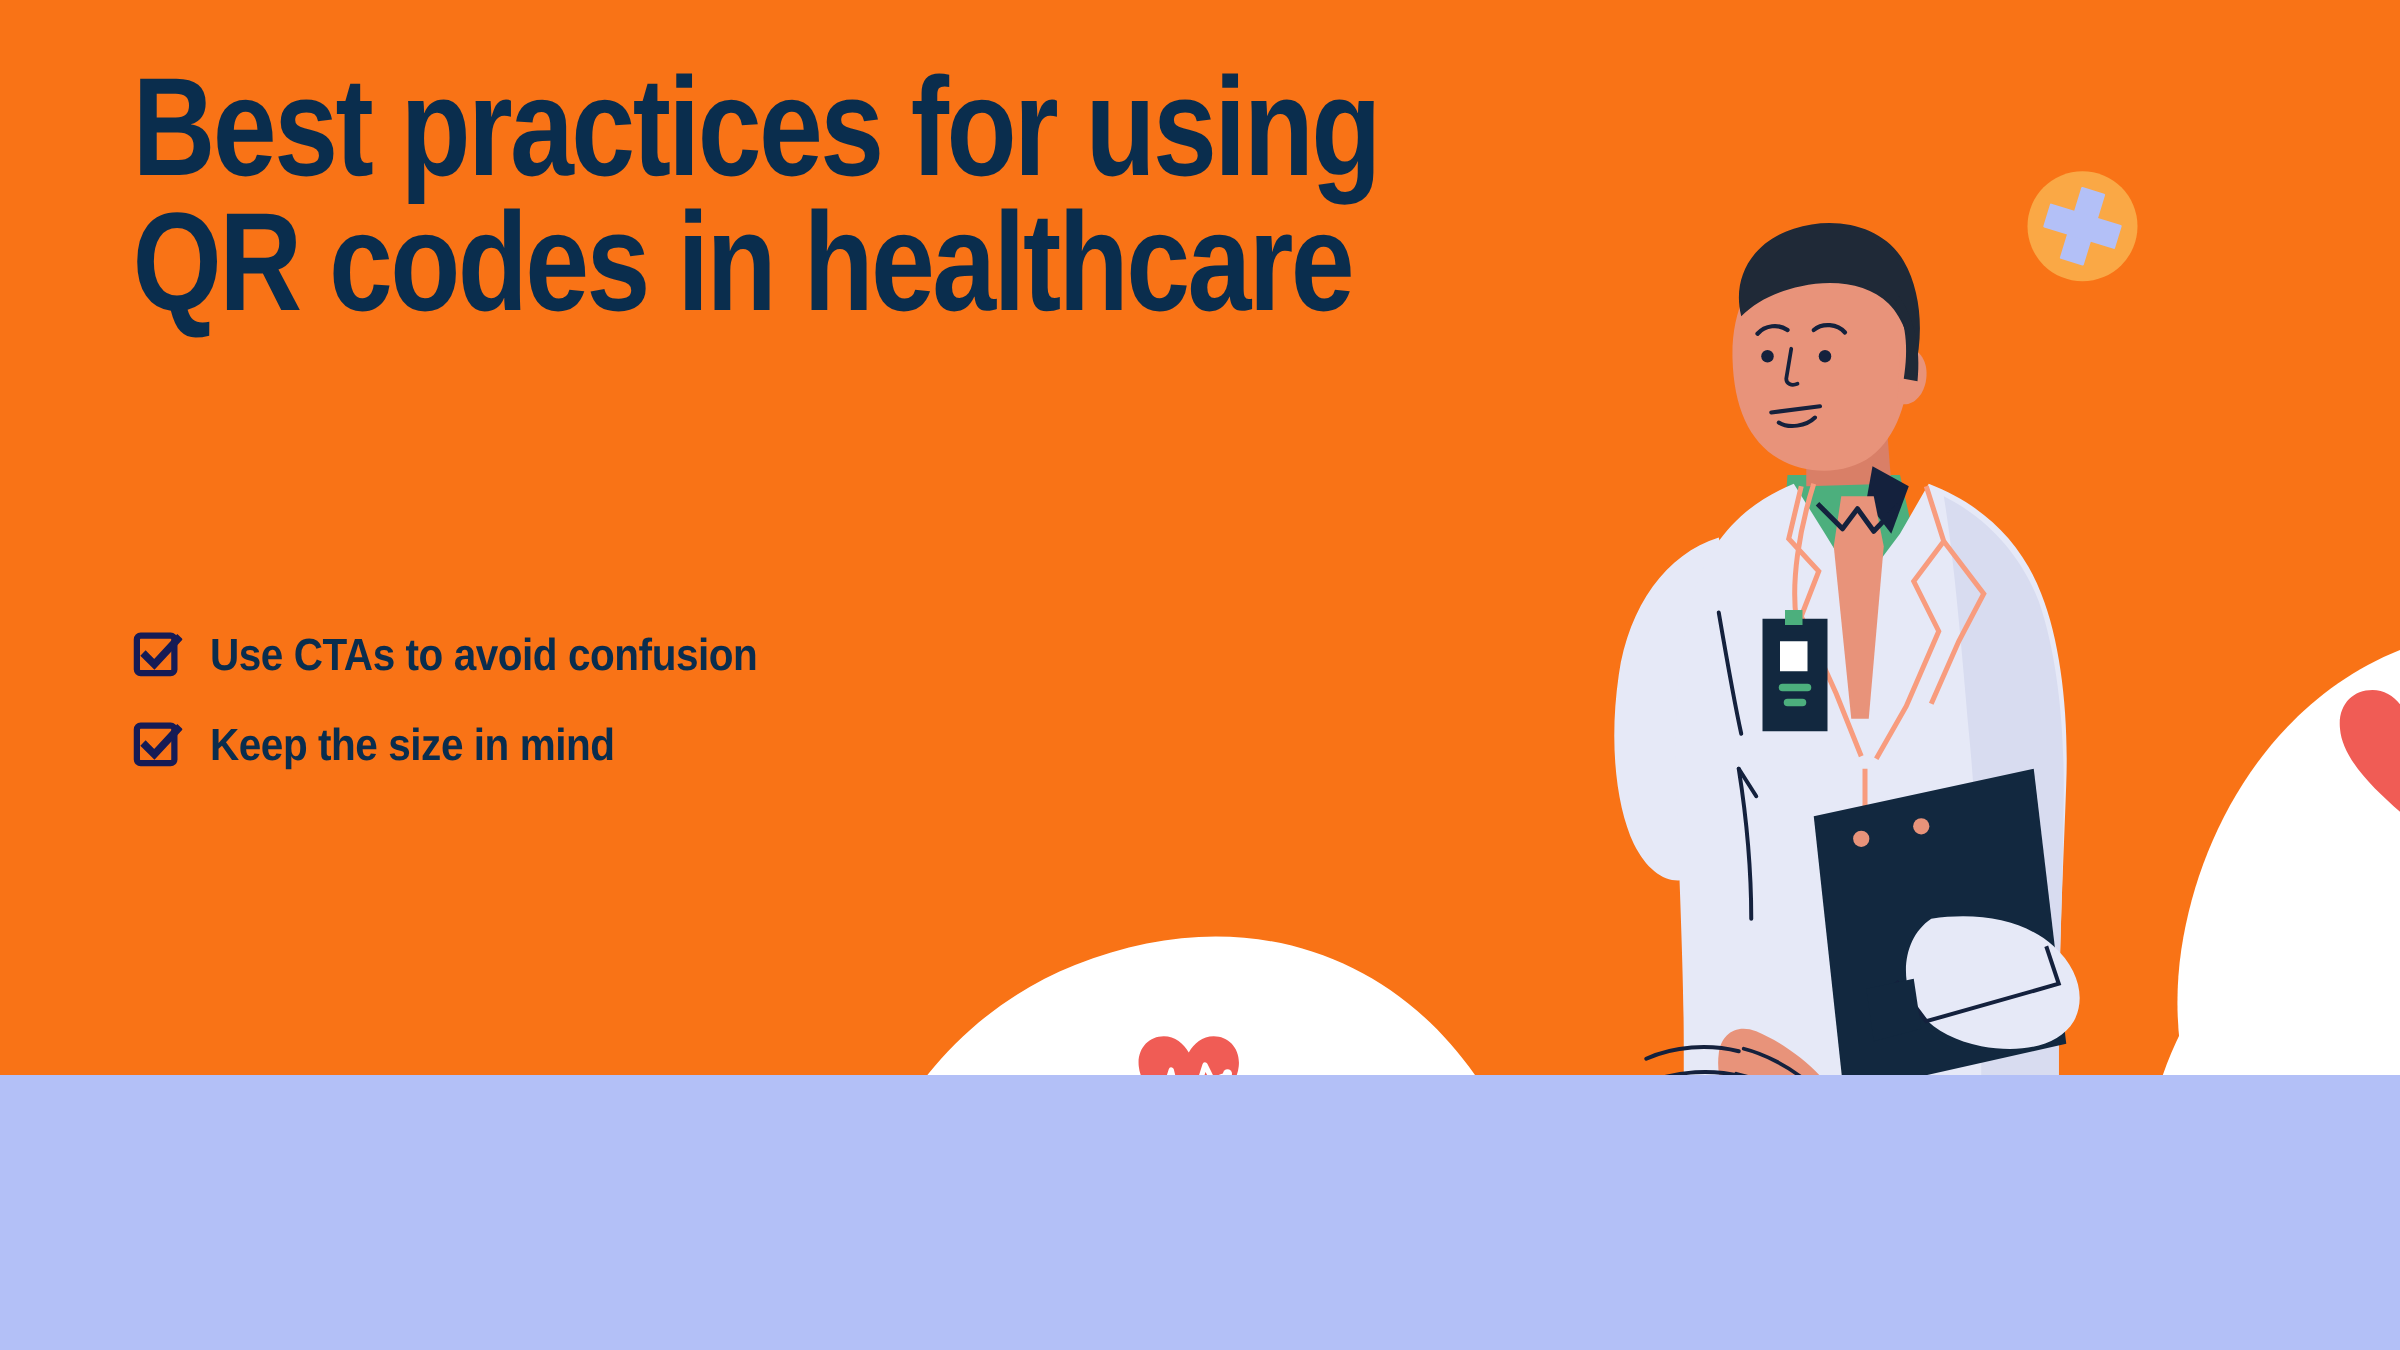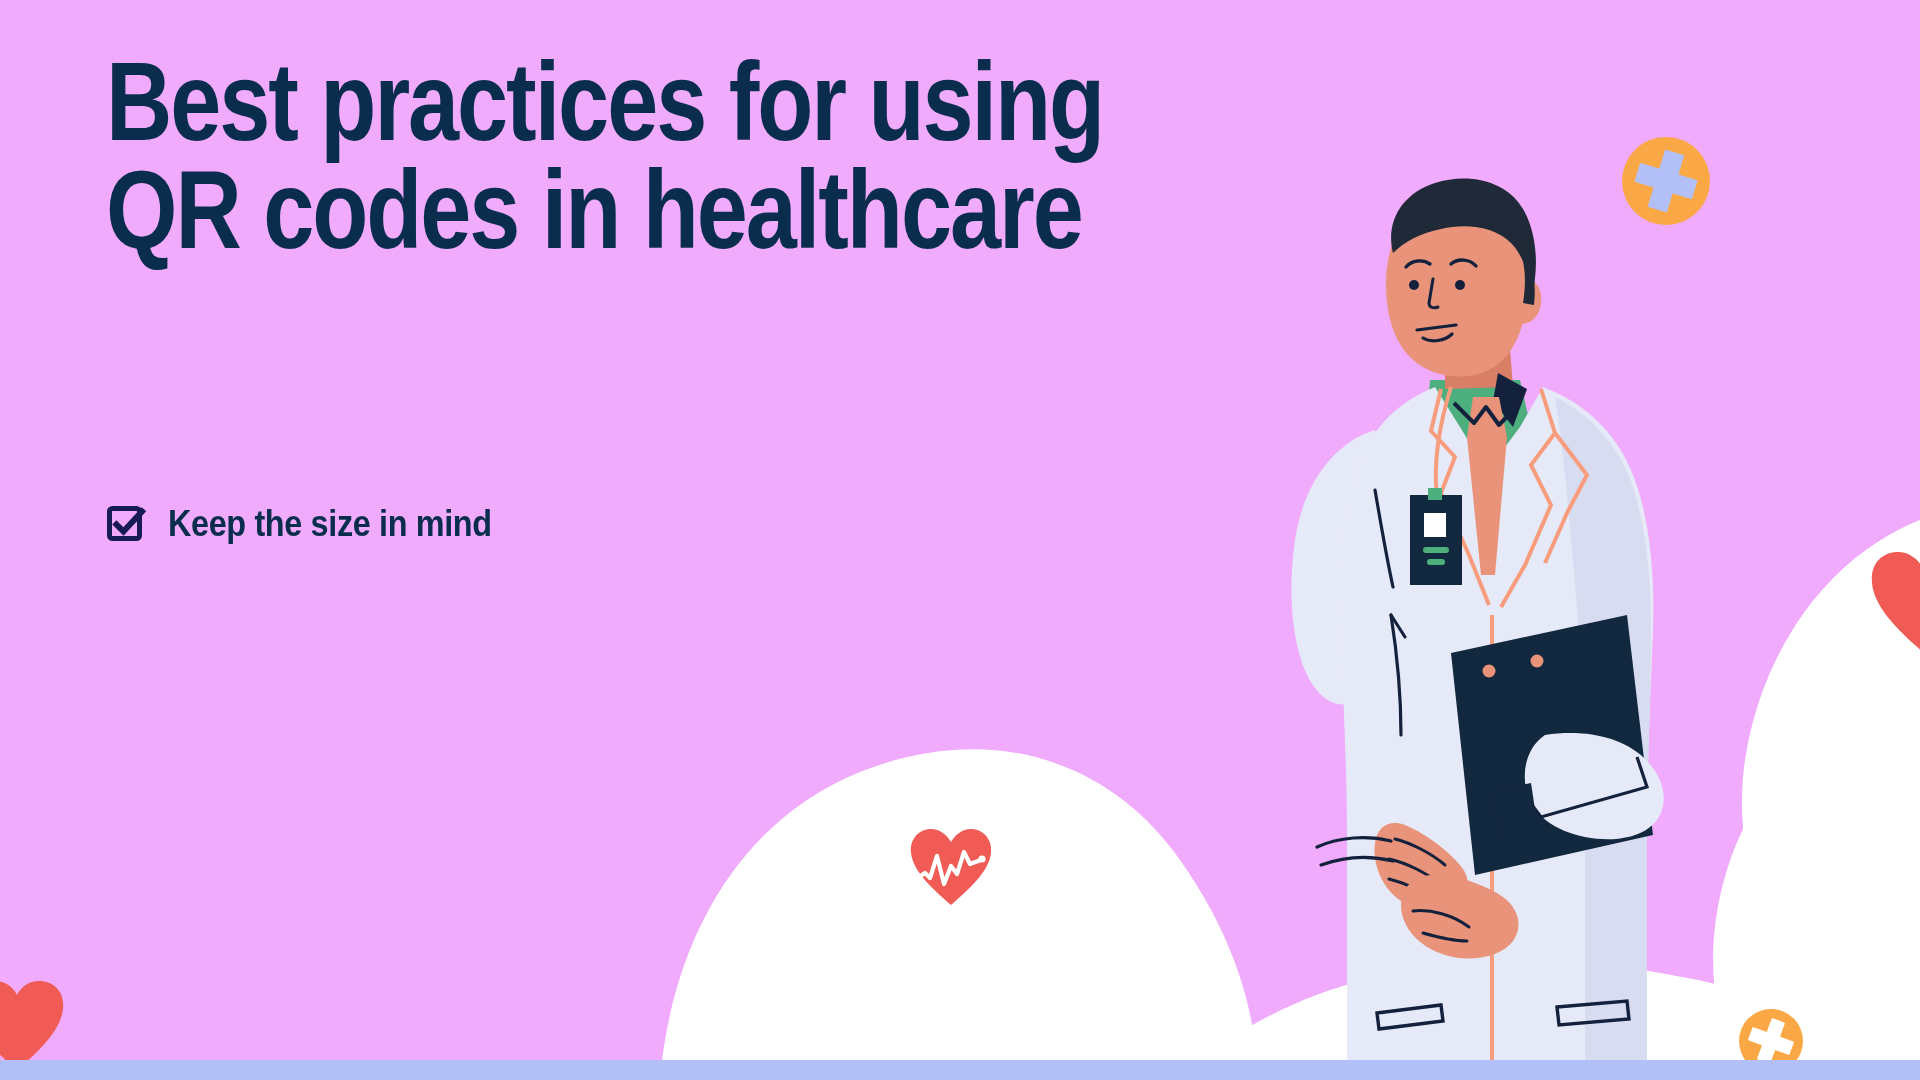--- a/index.html
+++ b/index.html
@@ -6,23 +6,23 @@
   * { margin:0; padding:0; box-sizing:border-box; }
   html,body { width:1920px; height:1080px; overflow:hidden; }
   body {
     font-family:"Liberation Sans", sans-serif;
     background:#b3c0f7;
     position:relative;
   }
 
   #stage {
     position:absolute; inset:0;
-    width:1920px; height:1060px;
+    width:1920px; height:860px;
     overflow:hidden;
-    background:#f0abfc;
+    background:#f97316;
   }
 
   
   .blob-layer { position:absolute; inset:0; width:1920px; height:1080px; }
 
   
   .headline {
     position:absolute;
     left:106px; top:48px;
     width:1120px;
@@ -101,20 +101,29 @@
   </svg>
 
   <h1 class="headline">
     <span class="hl-line">Best practices for using</span>
     <span class="hl-line">QR codes in healthcare</span>
   </h1>
 
   <div class="checklist">
 
 
+    <div class="check-row">
+      <span class="check-box">
+        <svg viewBox="0 0 40 40" width="40" height="40">
+          <rect x="3.5" y="4.5" width="30" height="30" rx="3" ry="3" fill="none" stroke="#161b55" stroke-width="5"></rect>
+          <path d="M10.5 20.5 L17.5 27.5 L36 7.5" fill="none" stroke="#161b55" stroke-width="6" stroke-linecap="square" stroke-linejoin="miter"></path>
+        </svg>
+      </span>
+      <span class="check-label">Use CTAs to avoid confusion</span>
+    </div>
 
     <div class="check-row">
       <span class="check-box">
         <svg viewBox="0 0 40 40" width="40" height="40">
           <rect x="3.5" y="4.5" width="30" height="30" rx="3" ry="3" fill="none" stroke="#161b55" stroke-width="5"></rect>
           <path d="M10.5 20.5 L17.5 27.5 L36 7.5" fill="none" stroke="#161b55" stroke-width="6" stroke-linecap="square" stroke-linejoin="miter"></path>
         </svg>
       </span>
       <span class="check-label">Keep the size in mind</span>
     </div>

